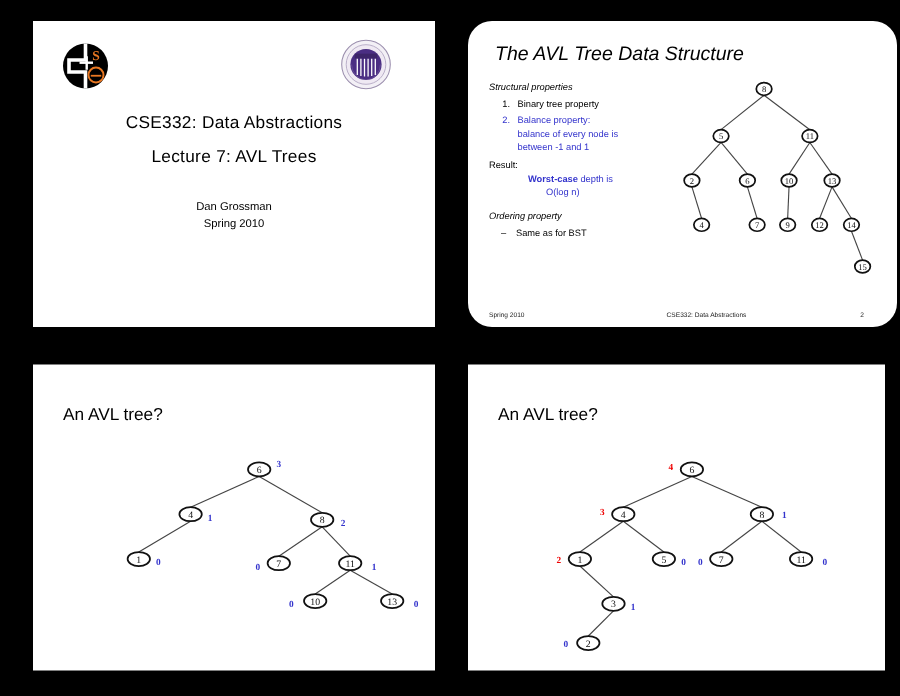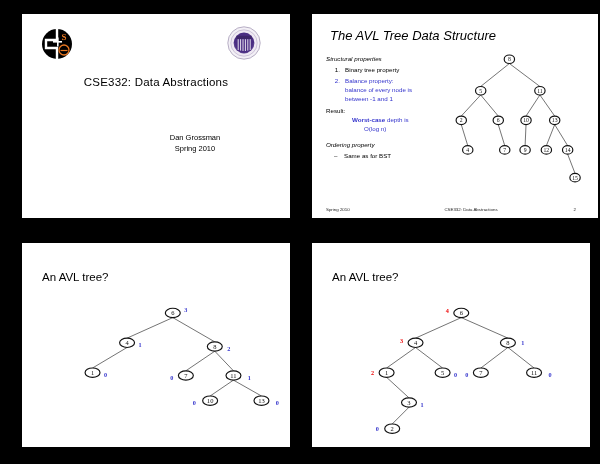--- a/index.html
+++ b/index.html
@@ -4,31 +4,31 @@
 <style>
   html,body{margin:0;padding:0;}
   body{
     width:600px;height:464px;background:#000;
     font-family:"Liberation Sans",sans-serif;
     overflow:hidden;position:relative;
   }
   .sheet{position:absolute;left:0;top:0;width:600px;height:464px;}
   .slide{position:absolute;background:#ffffff;overflow:hidden;}
   #slide1{left:22px;top:14px;width:268px;height:204px;}
-  #slide2{left:312px;top:14px;width:286px;height:204px;}
+  #slide2{left:312px;top:14px;width:286px;height:204px;border-radius:16px;}
   #slide3{left:22px;top:243px;width:268px;height:204px;}
   #slide4{left:312px;top:243px;width:278px;height:204px;}
 
   
   .cse-logo{position:absolute;left:18px;top:14px;width:34px;height:32px;}
   .uw-seal{position:absolute;left:205px;top:12px;width:34px;height:34px;}
   .title-block{position:absolute;left:0;top:62px;width:268px;text-align:center;}
   .t-line1{font-size:11.5px;color:#000;letter-spacing:.2px;}
   .t-line2{font-size:11.5px;color:#000;margin-top:11px;letter-spacing:.2px;}
-  .author-block{position:absolute;left:0;top:118px;width:268px;text-align:center;margin-left:39px;}
+  .author-block{position:absolute;left:0;top:118px;width:268px;text-align:center;}
   .a-line{font-size:7.5px;color:#000;line-height:11px;}
 
   
   .s2-title{position:absolute;left:18px;top:14px;font-size:13px;font-style:italic;color:#000;}
   .s2-body{position:absolute;left:14px;top:40px;width:120px;font-size:6.2px;color:#000;line-height:9px;}
   .lbl-it{font-style:italic;}
   .ol-row{display:flex;margin-top:2px;}
   .ol-num{width:14px;text-align:right;padding-right:5px;flex:0 0 auto;}
   .ol-txt{flex:1 1 auto;}
   .blue{color:#3333cc;}
@@ -83,20 +83,21 @@
           <line x1="18.4" y1="13.2" x2="18.4" y2="25"></line>
           <line x1="20.8" y1="13.2" x2="20.8" y2="24.6"></line>
           <line x1="23.2" y1="13.2" x2="23.2" y2="24"></line>
         </g>
         <path d="M7.4 17 A10.4 10.4 0 0 0 17 27.4 A10.4 10.4 0 0 0 26.6 17" fill="none" stroke="#efe9f3" stroke-width="0.1"></path>
       </svg>
     </div>
 
     <div class="title-block">
       <div class="t-line1">CSE332: Data Abstractions</div>
+      <div class="t-line2">Lecture 7: AVL Trees</div>
     </div>
     <div class="author-block">
       <div class="a-line">Dan Grossman</div>
       <div class="a-line">Spring 2010</div>
     </div>
   </div>
 
   <div class="slide" id="slide2">
     <div class="s2-title">The AVL Tree Data Structure</div>
 

